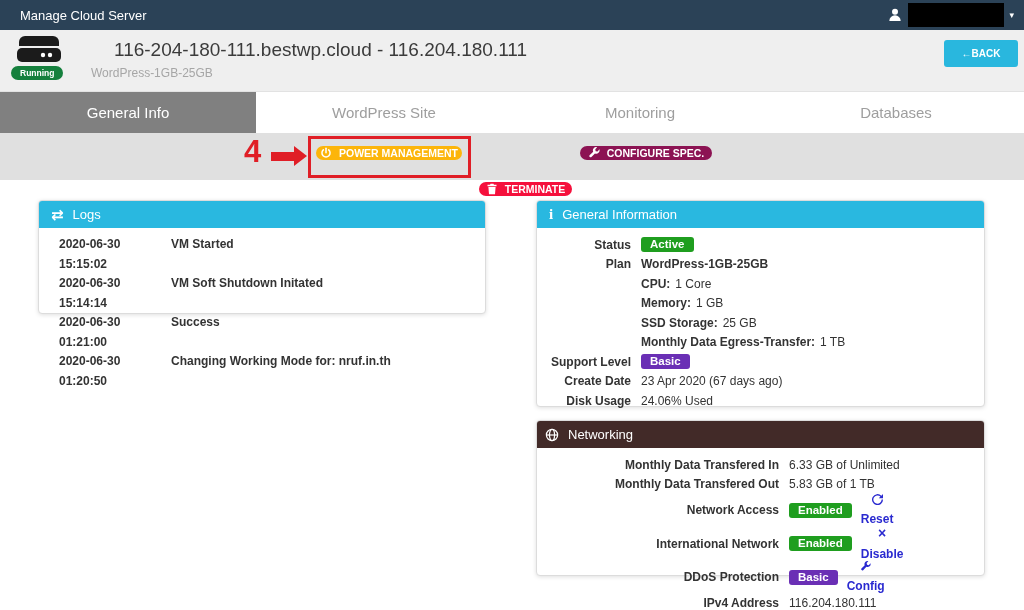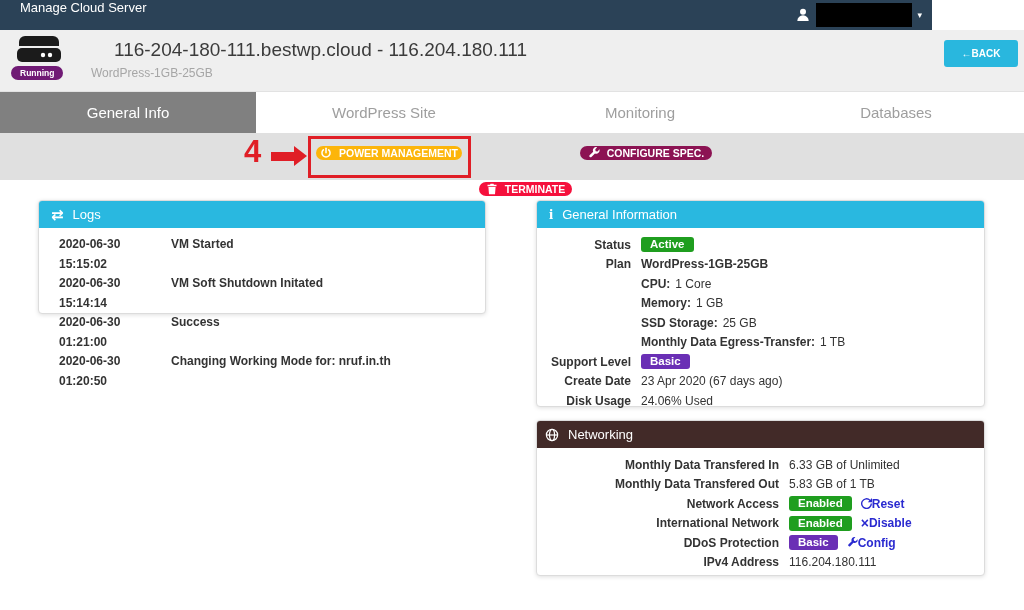--- a/index.html
+++ b/index.html
@@ -2,35 +2,35 @@
 <html><head>
 <meta charset="utf-8">
 <style>
   * { margin:0; padding:0; box-sizing:border-box; }
   html,body { width:1024px; height:610px; }
   body {
     position:relative; overflow:hidden; background:#fff;
     font-family:"Liberation Sans","DejaVu Sans",sans-serif; color:#333;
   }
   
-  .navbar { position:absolute; left:0; top:0; width:932px; height:30px;
-    background:#2b4257; display:flex; }
+  .navbar { position:absolute; left:0; top:0; width:1024px; height:30px;
+    background:#2b4257; display:flex; align-items:center; }
   .nav-title { margin-left:20px; color:#fff; font-size:13px; }
   .nav-right { position:absolute; right:10px; top:0; height:30px;
     display:flex; align-items:center; gap:5px; }
   .person-icon svg { width:16px; height:16px; display:block; }
   .redacted { width:96px; height:24px; background:#000; }
   .caret { color:#fff; font-size:9px; line-height:1; }
 
   
   .page-header { position:absolute; left:0; top:30px; width:1024px; height:62px;
     background:#efefef; border-bottom:1px solid #e2e2e2; }
   .server-icon { position:absolute; left:15px; top:5px; }
   .server-icon svg { width:48px; height:30px; display:block; }
-  .running-badge { position:absolute; left:11px; top:36px; background:#701a75;
+  .running-badge { position:absolute; left:11px; top:36px; background:#15803d;
     color:#fff; font-size:8.5px; font-weight:bold; padding:2px 9px; border-radius:8px; }
   .hdr-title { position:absolute; left:90px; top:9px; font-size:19px; color:#3b3b3b;margin-left:24px; }
   .hdr-sub { position:absolute; left:91px; top:36px; font-size:12px; color:#a6a6a6; }
   .back-btn { position:absolute; left:944px; top:10px; width:74px; height:27px;
     background:#29b7de; border:none; border-radius:3px; color:#fff;
     font-size:10px; font-weight:bold; cursor:pointer; font-family:inherit; }
 
   
   .tabs { position:absolute; left:0; top:92px; width:1024px; height:41px;
     background:#fff; display:flex; }
@@ -78,21 +78,21 @@
   .net-panel { left:536px; top:420px; width:449px; height:156px; }
   .rows { padding-top:7px; }
   .irow { display:flex; align-items:center; min-height:19.5px; font-size:12px; color:#333; }
   .ilabel { font-weight:bold; text-align:right; flex-shrink:0; }
   .gi-panel  .ilabel { width:94px; }
   .net-panel .ilabel { width:242px; }
   .ival { margin-left:10px; display:flex; align-items:center; gap:5px; }
   .badge { color:#fff; font-weight:bold; font-size:11.5px; padding:1px 9px 2px; border-radius:3px; }
   .vbold { font-weight:bold; }
   .nlink { color:#2a2ad0; font-weight:bold; display:inline-flex; align-items:center;
-    gap:0; margin-left:4px; cursor:pointer; }
+    gap:7px; margin-left:4px; cursor:pointer;flex-direction:column; }
   .licon { display:flex; align-items:center; }
   .licon svg { width:11px; height:11px; fill:#2a2ad0; display:block; }
   .licon .xchar { font-size:14px; font-weight:bold; line-height:1; }
 </style>
 </head>
 <body>
 
 <div class="navbar">
   <span class="nav-title">Manage Cloud Server</span>
   <div class="nav-right">

